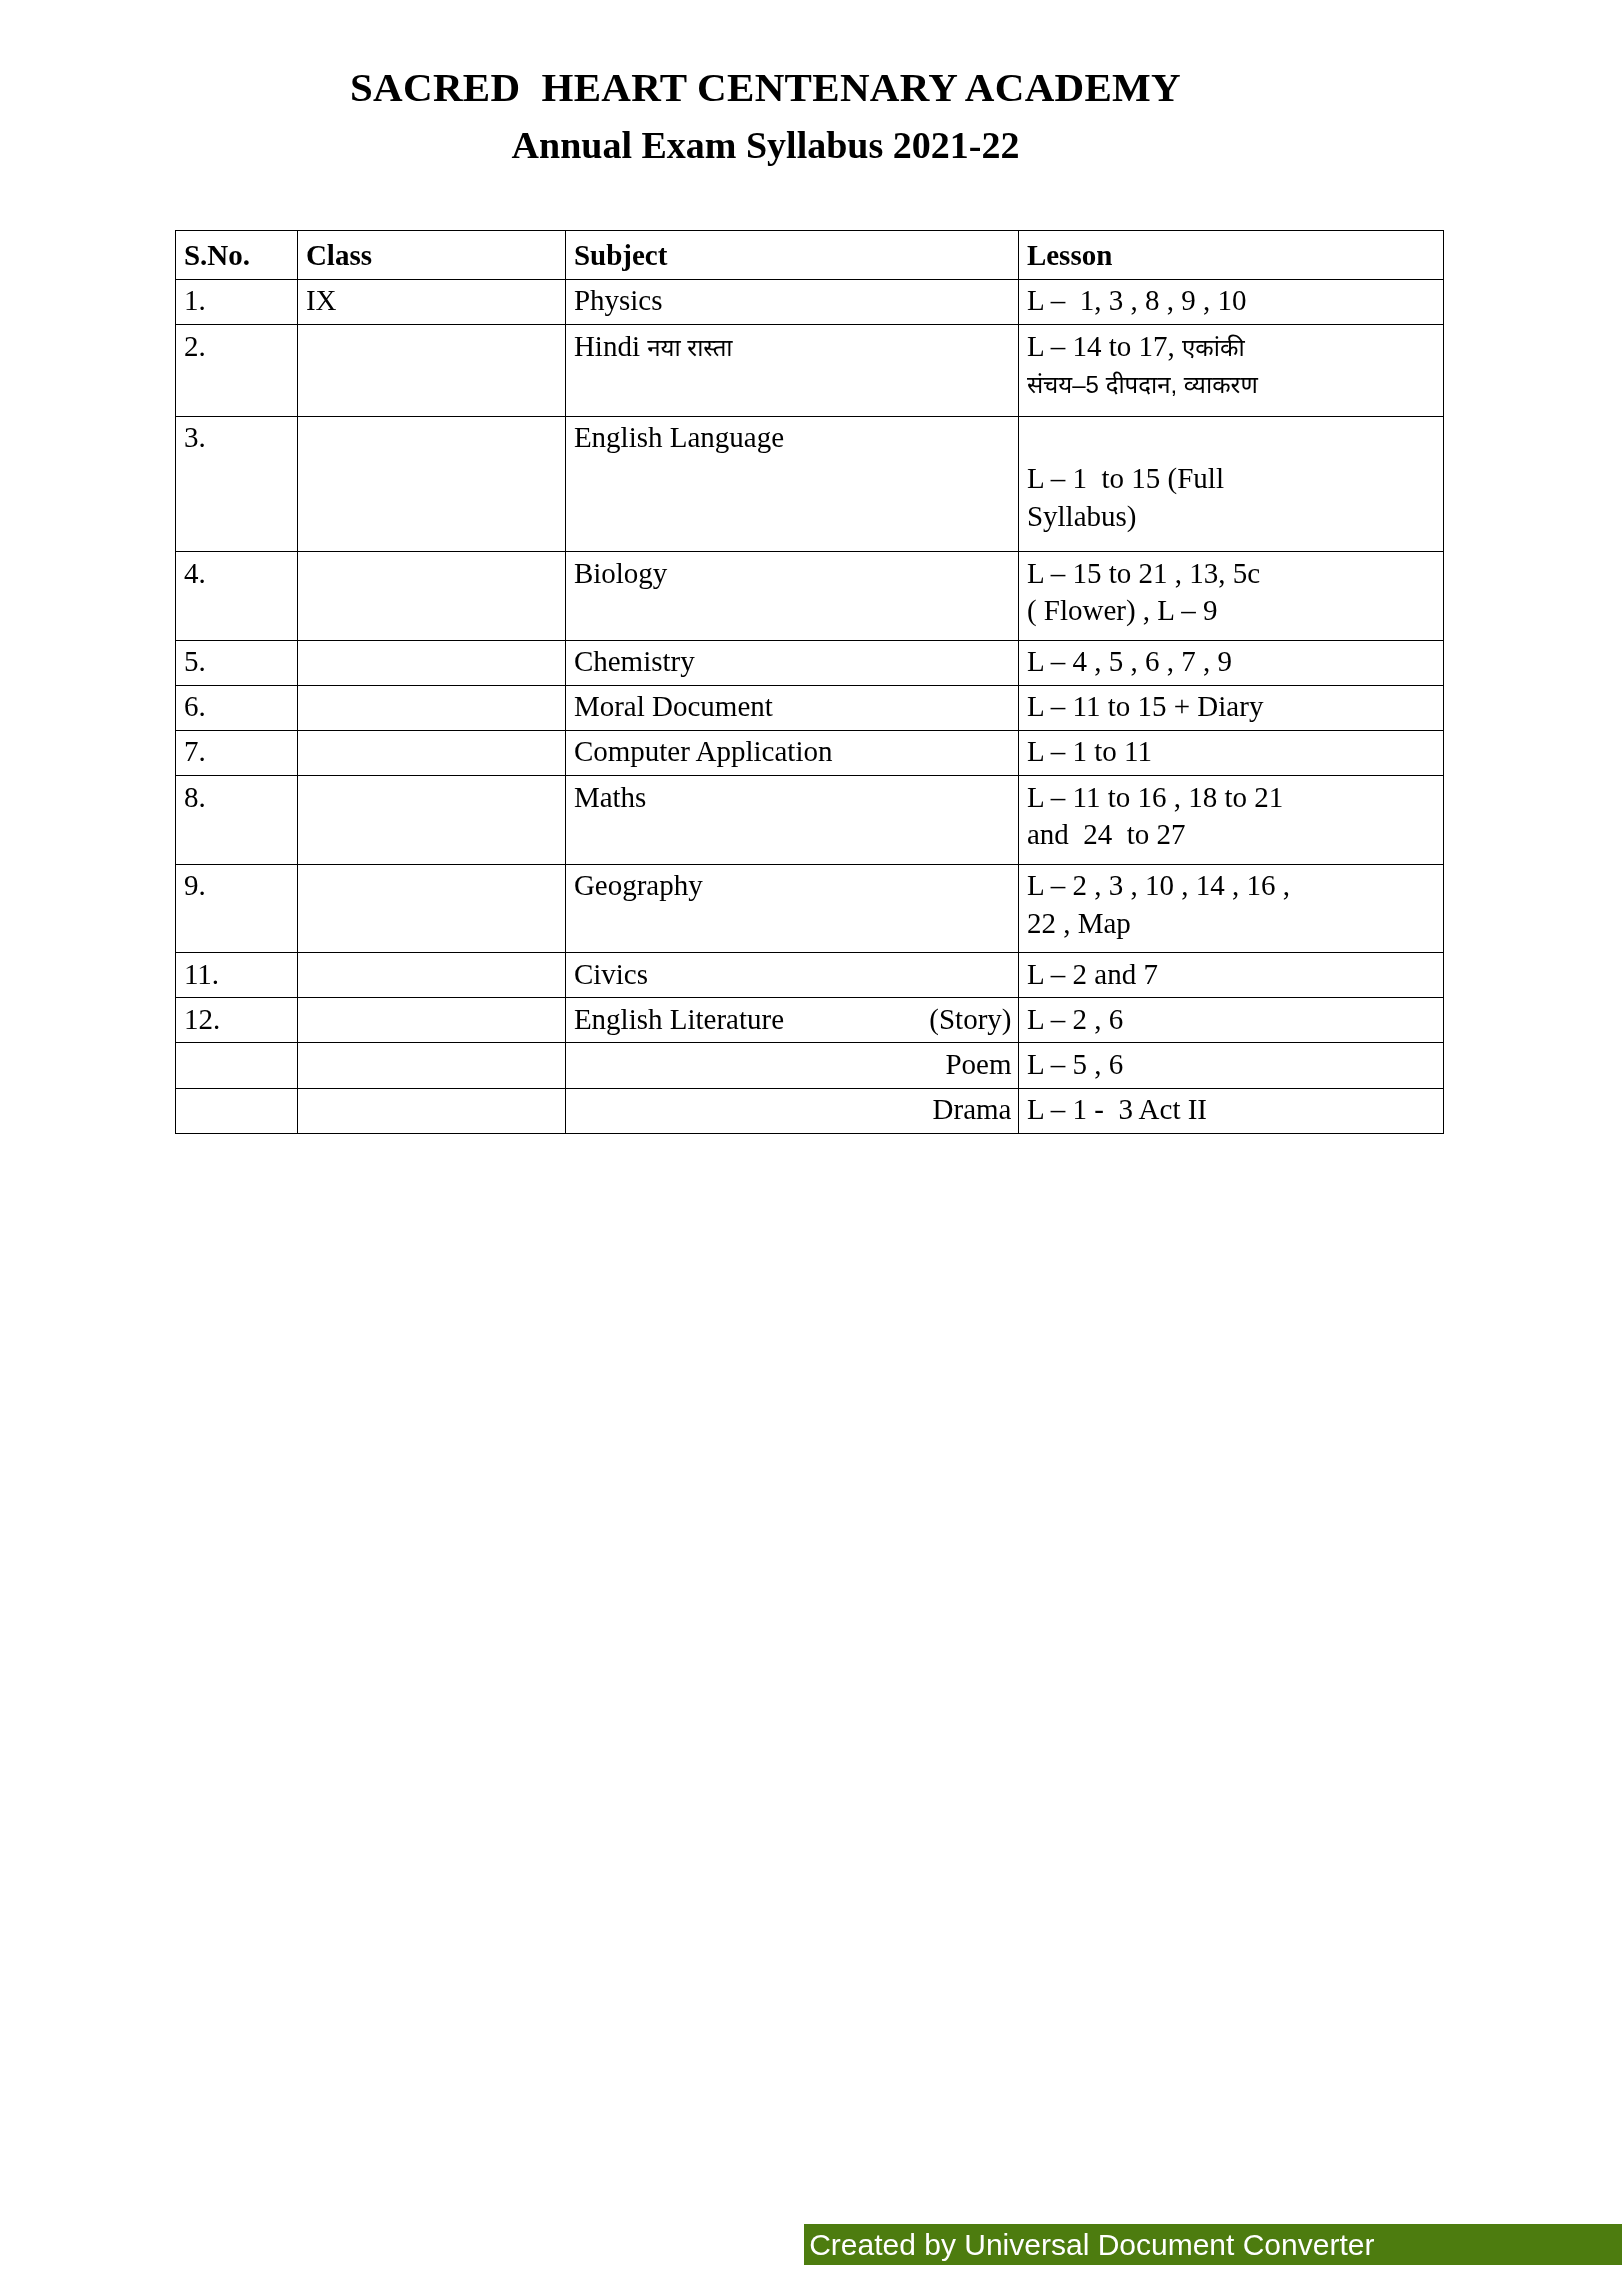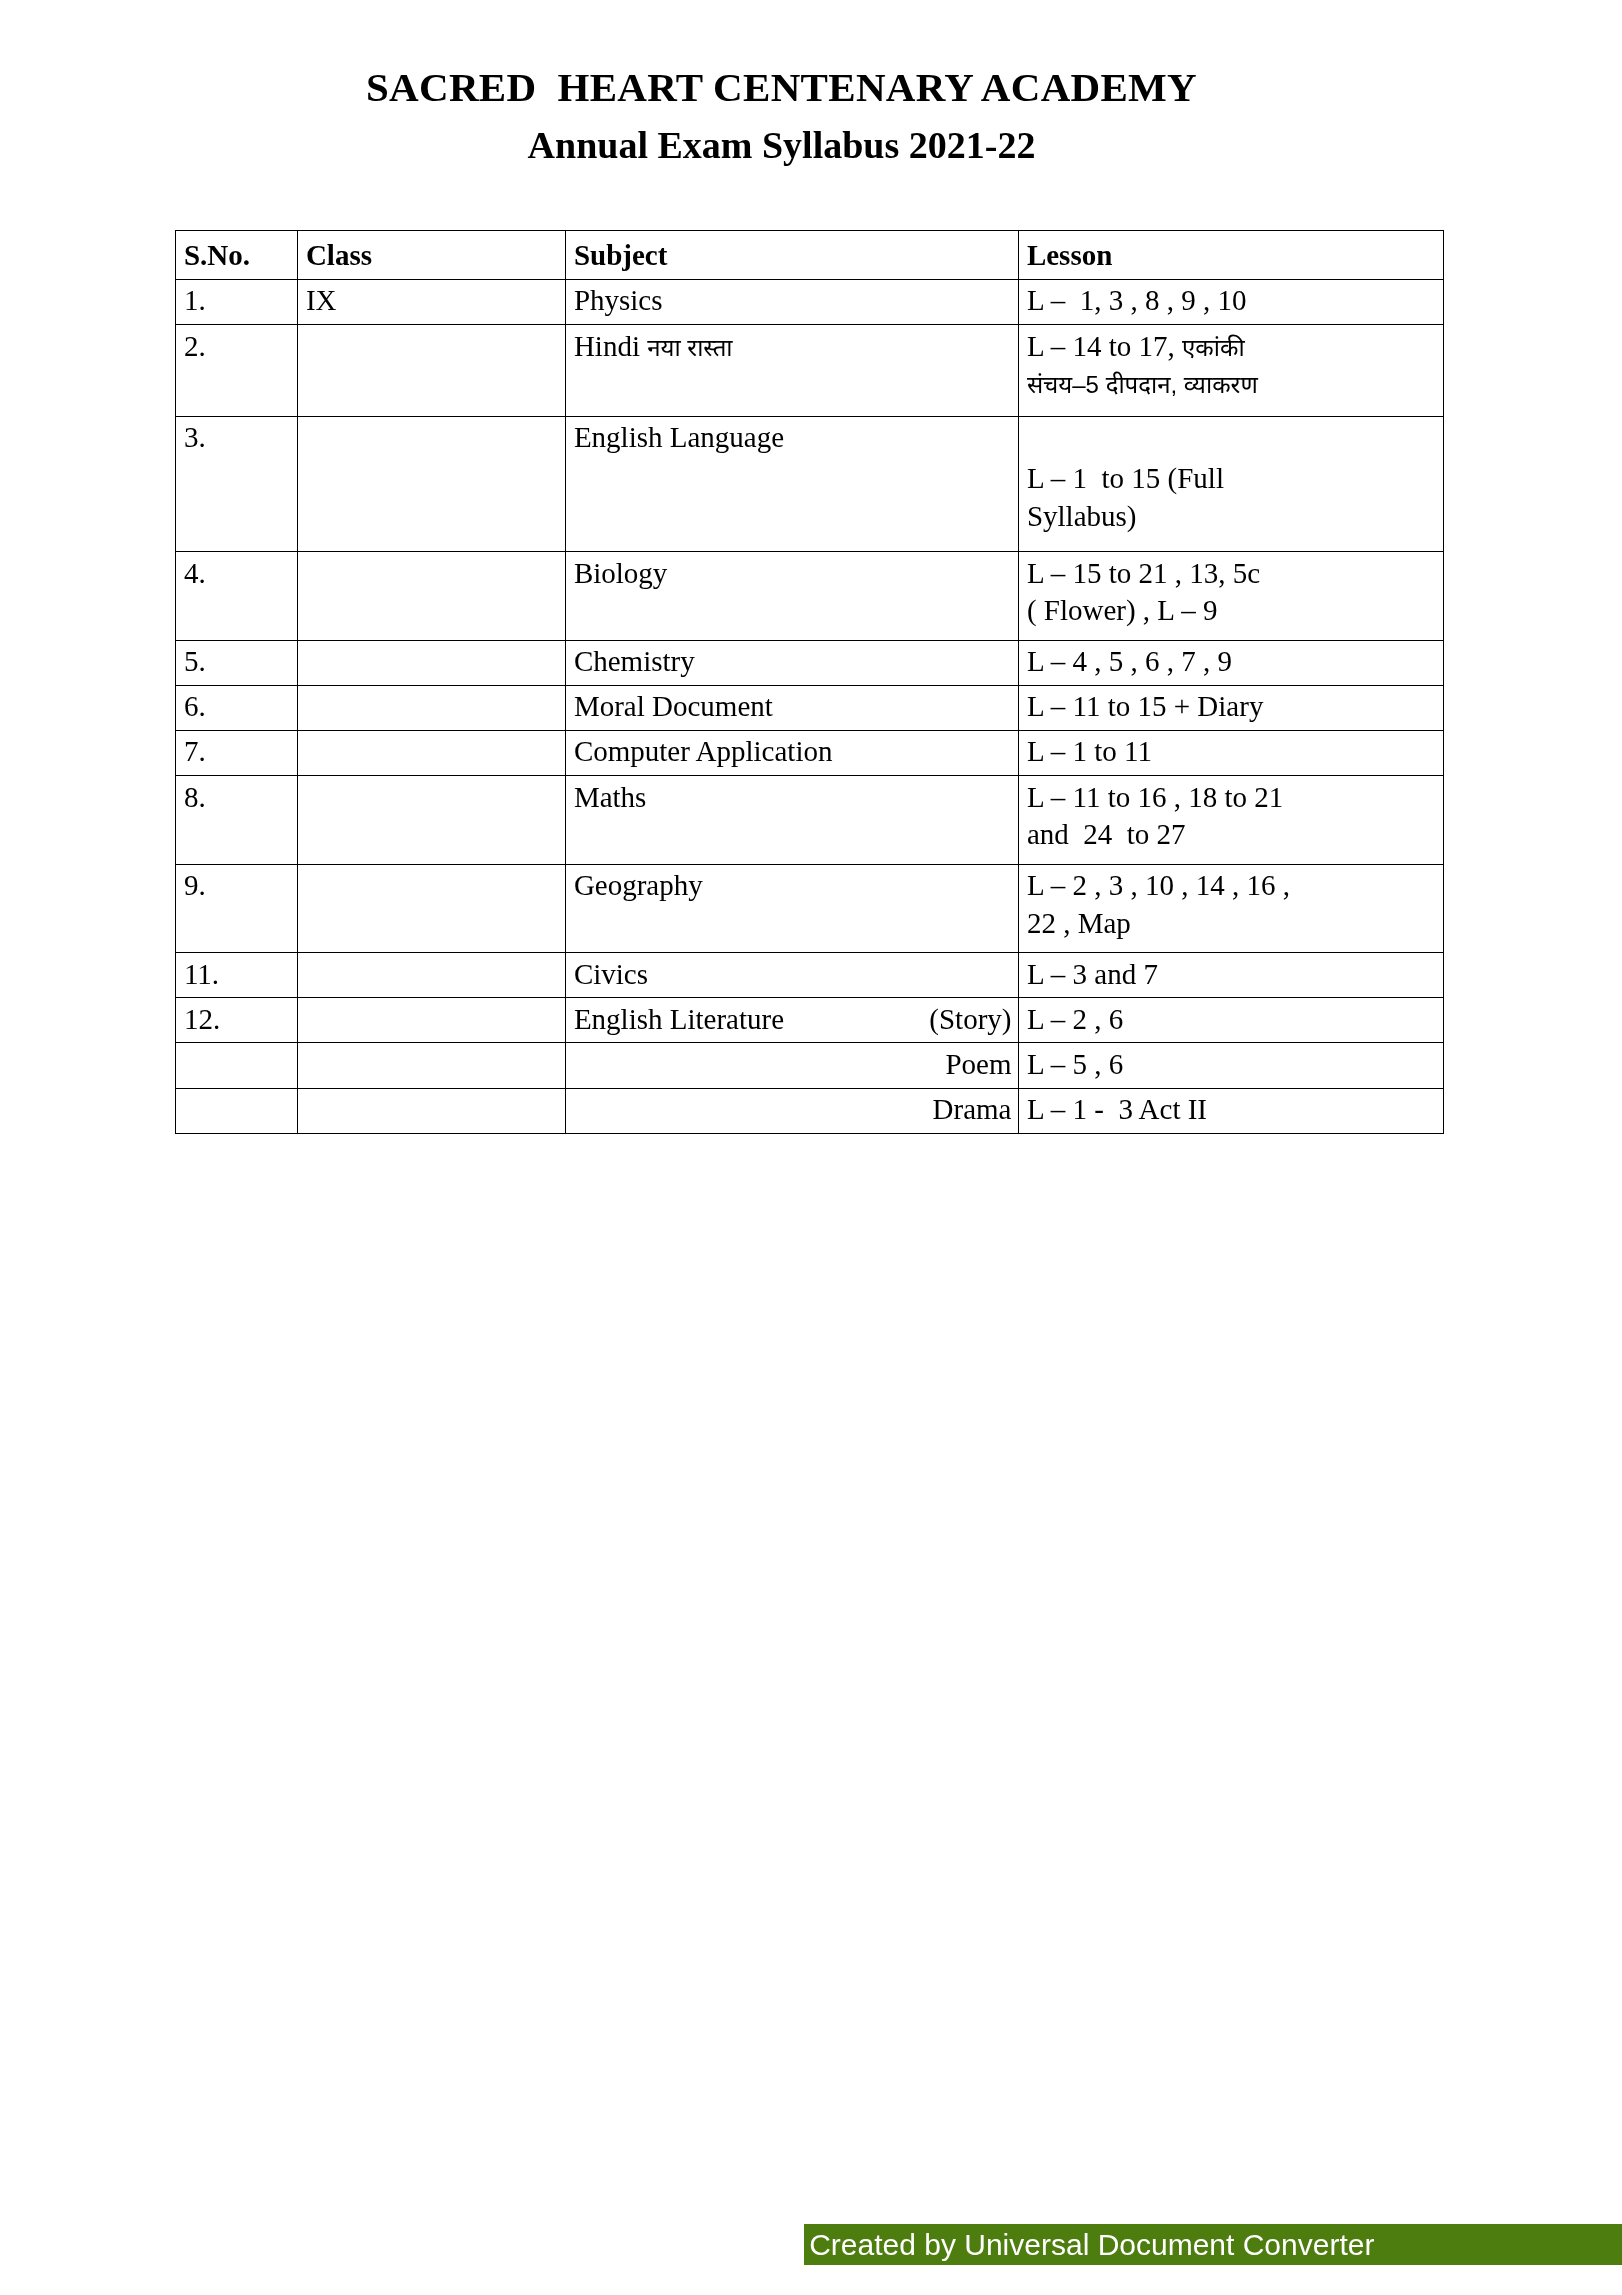--- a/index.html
+++ b/index.html
@@ -19,21 +19,21 @@
   .page {
     position: absolute;
     inset: 0;
     background: #ffffff;
   }
 
   
   .title-block {
     position: absolute;
     top: 63px;
-    left: 16px;
+    left: 0;
     width: 1531px;
     text-align: center;
   }
   .doc-title {
     font-size: 41px;
     font-weight: bold;
     letter-spacing: 0.3px;
     line-height: 1.18;
     white-space: pre;
   }
@@ -225,21 +225,21 @@
         <td>Geography</td>
         <td class="cell-text">L – 2 , 3 , 10 , 14 , 16 ,
 22 , Map</td>
       </tr>
 
 
       <tr class="r-11">
         <td>11.</td>
         <td></td>
         <td>Civics</td>
-        <td class="cell-text">L – 3 and 7</td>
+        <td class="cell-text">L – 2 and 7</td>
       </tr>
 
       <tr class="r-12">
         <td>12.</td>
         <td></td>
         <td>
           <span class="subject-inline">
             <span>English Literature</span>
             <span class="subject-right">(Story)</span>
           </span>

